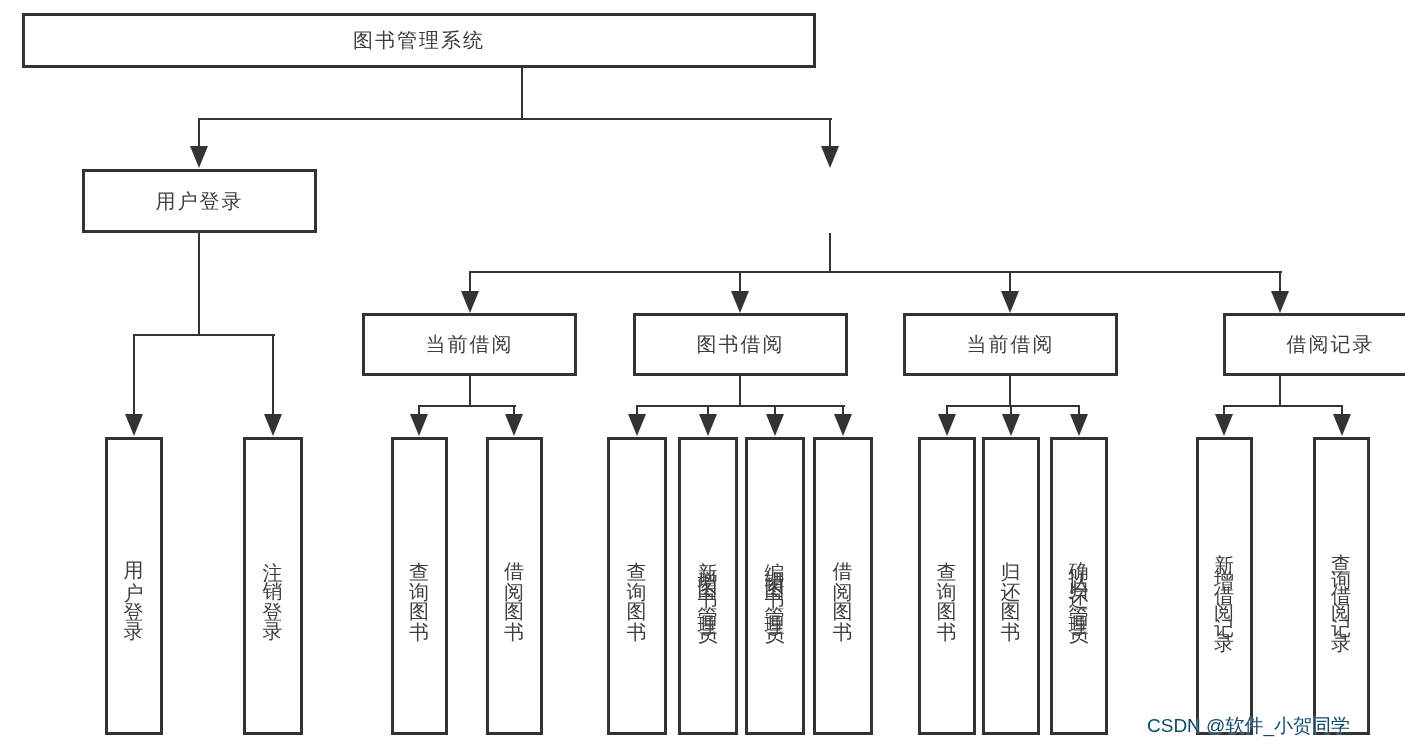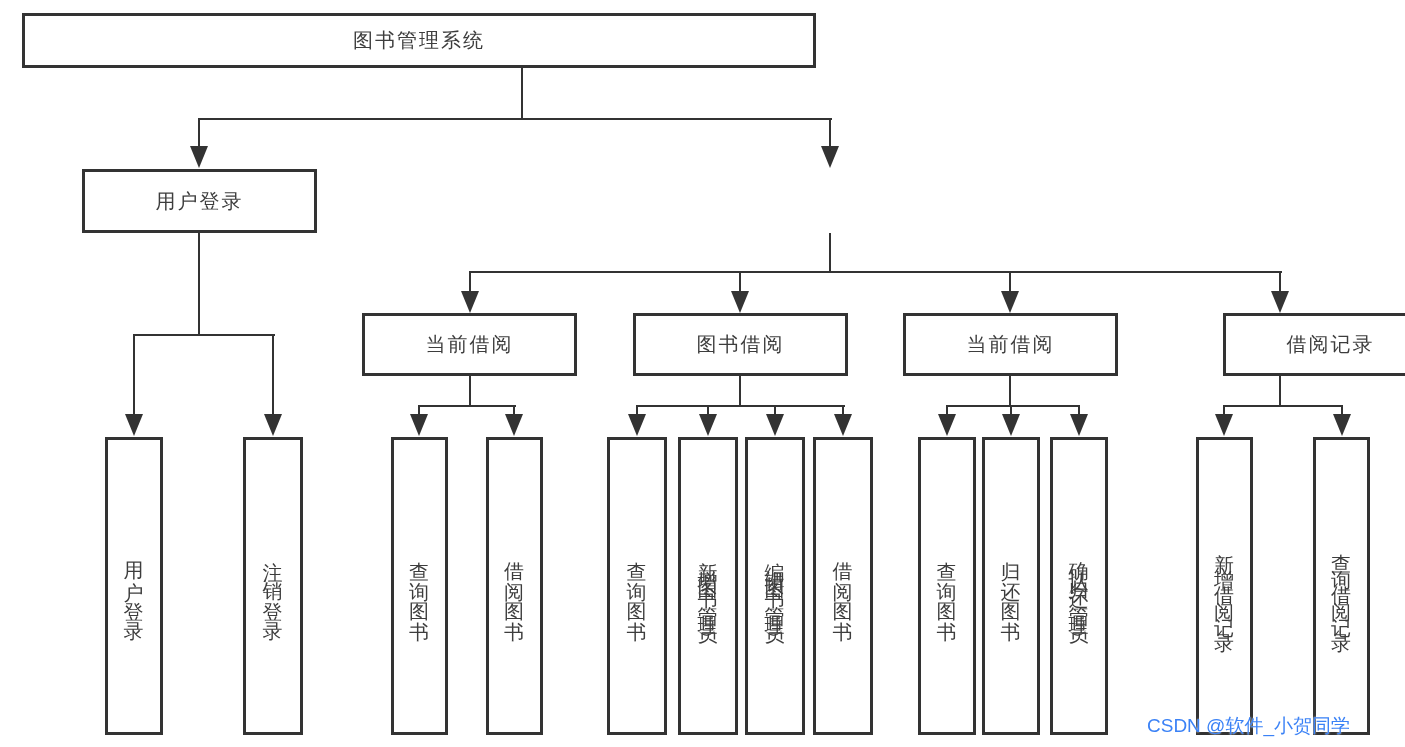--- a/index.html
+++ b/index.html
@@ -27,21 +27,21 @@
   
   .line { position:absolute; background:#333333; }
   
   .arrow {
     position:absolute; width:0; height:0;
     border-left:9px solid transparent; border-right:9px solid transparent;
     border-top:22px solid #333333;
   }
   .watermark {
     position:absolute; left:1147px; top:713px;
-    color:#3b82f6; font-size:19px; white-space:nowrap;
+    color:#0c4a6e; font-size:19px; white-space:nowrap;
     text-shadow:0 0 2px #ffffff;
   }
 </style>
 </head>
 <body>
 
 <div class="stage">
 
   <div class="node" style="left:22px;top:13px;width:794px;height:55px;">
     <span>图书管理系统</span>

